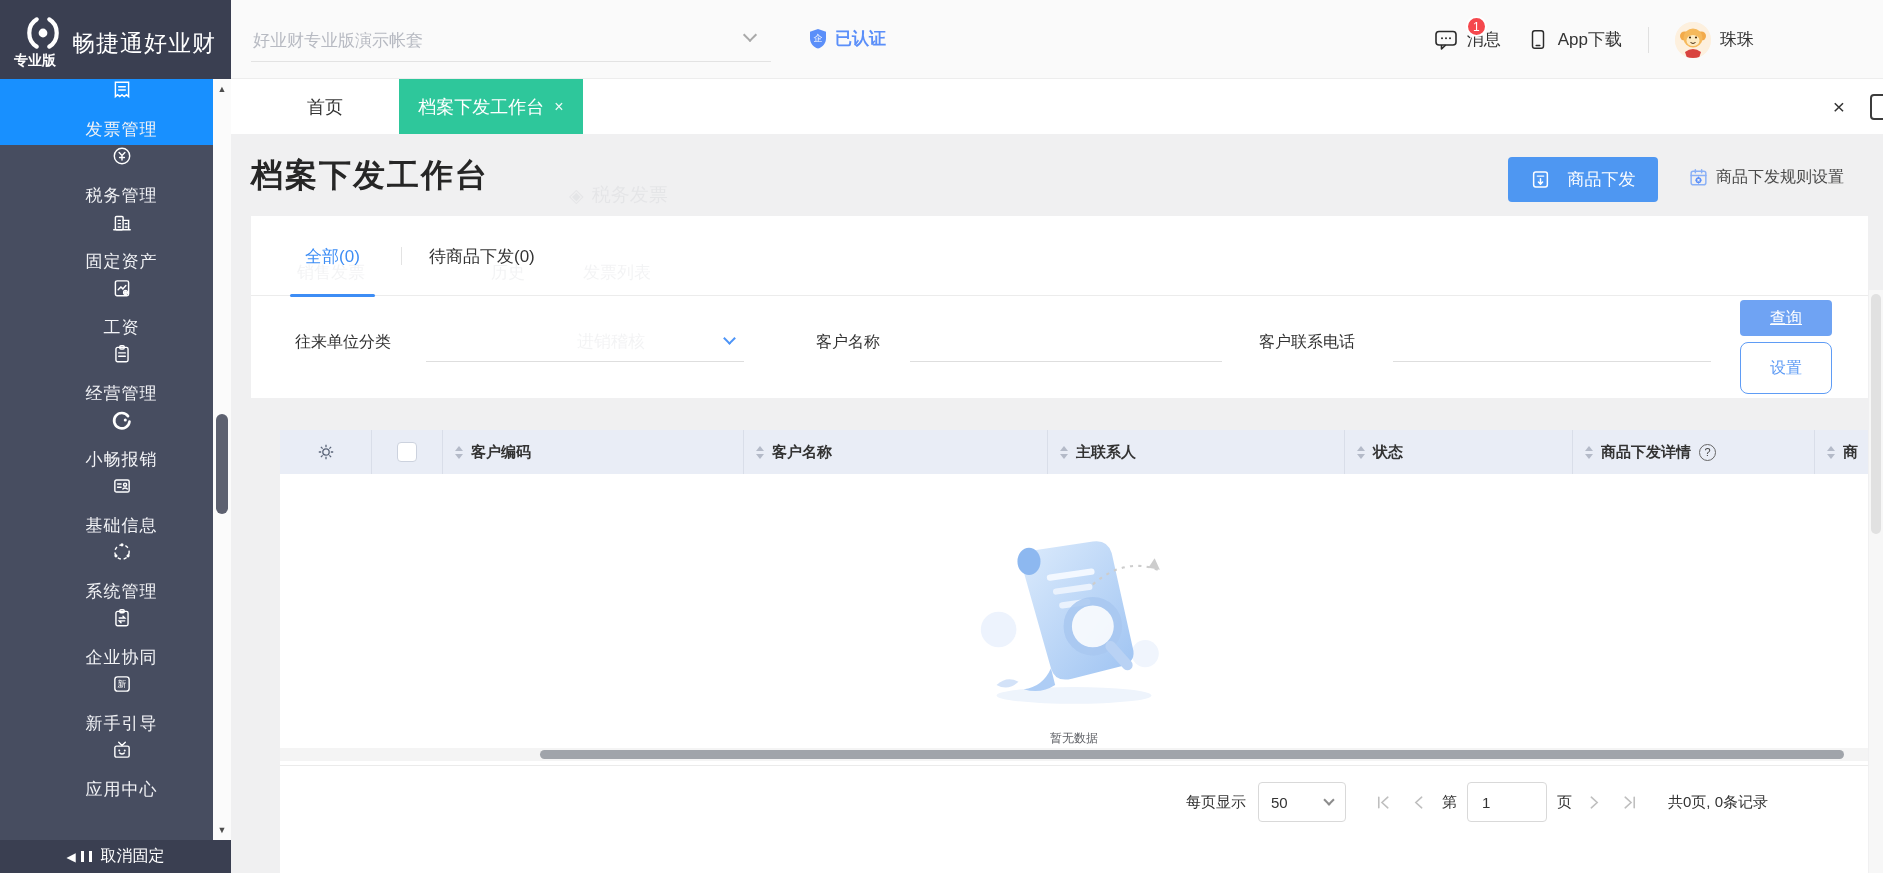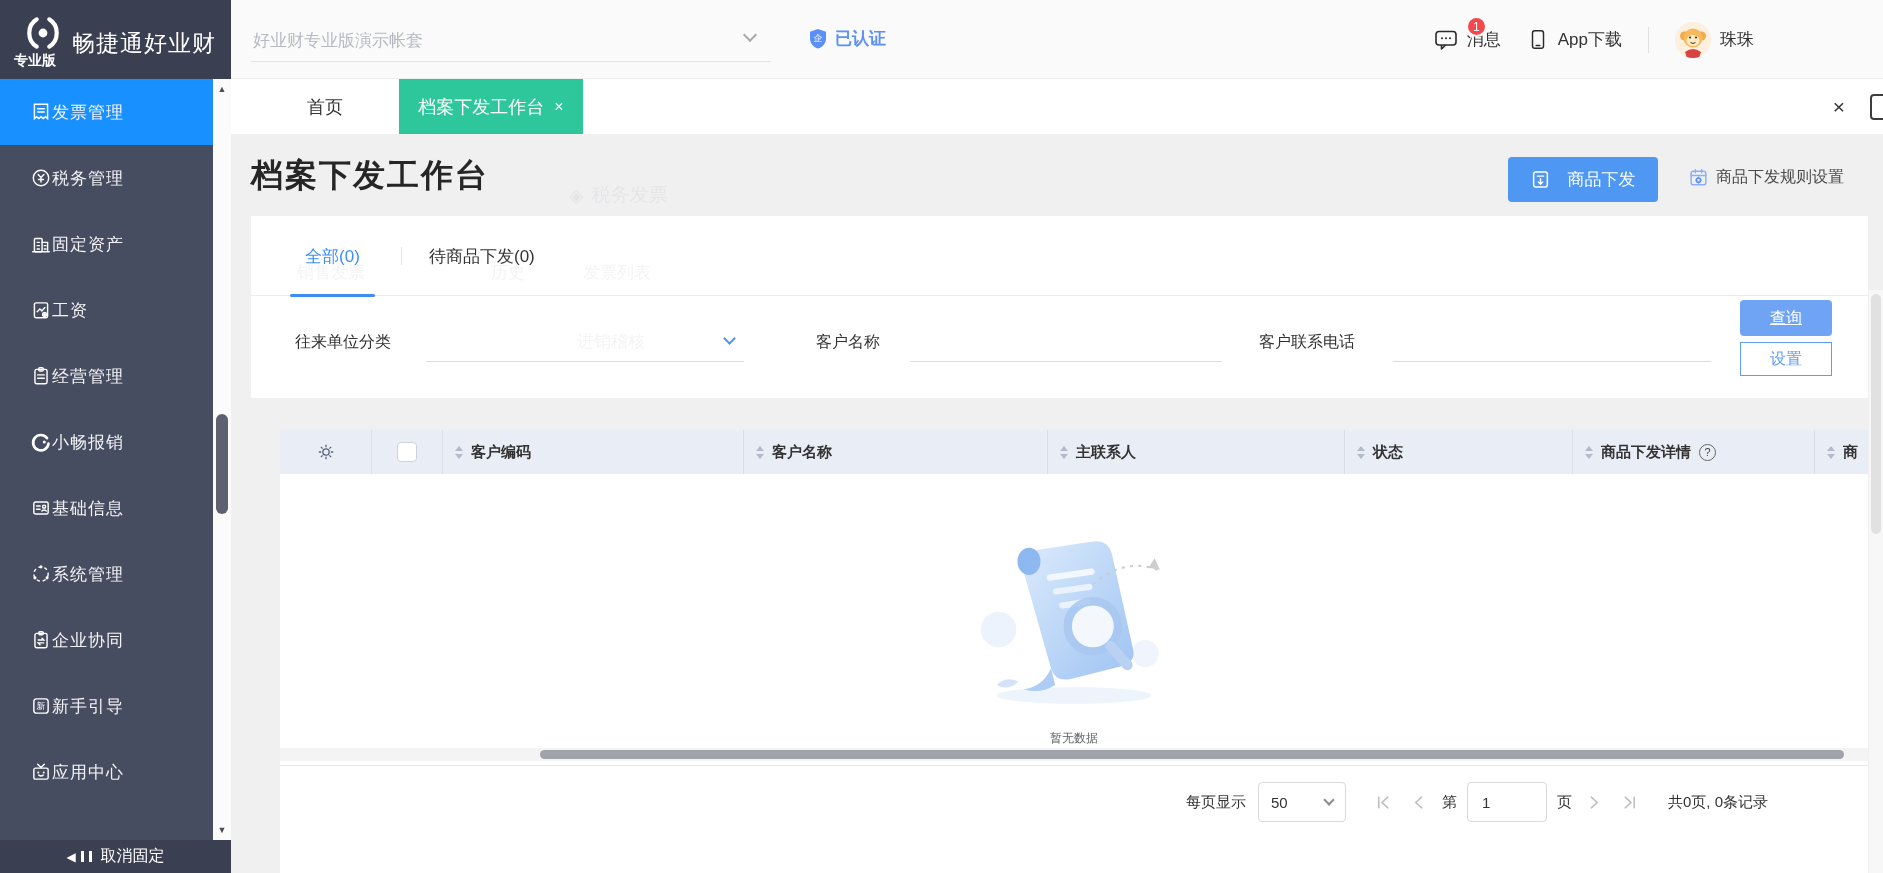--- a/index.html
+++ b/index.html
@@ -7,21 +7,21 @@
     font-family:"Liberation Sans","DejaVu Sans",sans-serif; background:#f0f0f1; }
   #app { position:relative; width:1883px; height:873px; overflow:hidden; }
 
   
   .sidebar { position:absolute; left:0; top:0; width:231px; height:873px; background:#474d60; }
   .logo-block { position:absolute; left:0; top:0; width:231px; height:79px; background:#3a3f51; }
   .logo-ic { position:absolute; left:20px; top:10px; }
   .brand { position:absolute; left:72px; top:28px; color:#fff; font-size:23px; letter-spacing:1px; }
   .edition { position:absolute; left:14px; top:52px; color:#fff; font-size:14px; font-weight:bold;font-family:Liberation Serif, serif; }
   .menu { position:absolute; left:0; top:79px; width:213px; height:761px; }
-  .side-item { position:relative; height:66px; display:flex; align-items:center; padding-left:30px; cursor:pointer; }
+  .side-item { position:relative; height:66px; display:flex; align-items:center; padding-left:30px; gap:17px; cursor:pointer;flex-direction:column; }
   .side-item.active { background:#1890ff; }
   .side-item .lbl { color:#f2f3f6; font-size:17px; letter-spacing:1px; }
   .side-ic { width:22px; height:22px; display:flex; align-items:center; justify-content:center; }
   .side-scroll { position:absolute; left:213px; top:79px; width:18px; height:761px; background:#fbfbfb; }
   .sb-arrow { position:absolute; left:0; width:18px; text-align:center; color:#4d4d4d; font-size:9px; cursor:pointer; }
   .sb-thumb { position:absolute; left:3px; top:335px; width:12px; height:100px; background:#5d6170; border-radius:6px; cursor:pointer; }
   .side-footer { position:absolute; left:0; top:840px; width:231px; height:33px; background:#3a3f51;
     display:flex; align-items:center; justify-content:center; gap:5px; color:#fff; cursor:pointer; }
   .side-footer .tri { font-size:12px; line-height:1; }
   .side-footer .bar { width:3px; height:11px; background:#fff; display:inline-block; }
@@ -67,21 +67,21 @@
   .ftab { position:absolute; top:0; height:80px; display:flex; align-items:center; font-size:17px; cursor:pointer; }
   .ftab-all { left:39px; width:85px; justify-content:center; color:#3d8df5; }
   .ftab-all::after { content:""; position:absolute; left:0; bottom:-1px; width:100%; height:3px; background:#3d8df5; border-radius:2px; }
   .ftab-div { position:absolute; left:150px; top:31px; width:1px; height:18px; background:#e3e3e3; }
   .ftab-pending { left:178px; color:#333; }
   .filters { position:relative; height:101px; }
   .flabel { position:absolute; top:36px; font-size:16px; color:#333; }
   .ffield { position:absolute; top:18px; height:48px; border-bottom:1px solid #dedede; cursor:text; }
   .ffield .chev-blue { position:absolute; right:10px; top:20px; width:9px; height:9px; border-right:2px solid #4d94f7; border-bottom:2px solid #4d94f7; transform:rotate(45deg); }
   .btn-query { position:absolute; left:1489px; top:4px; width:92px; height:36px; background:#6fa3f3; color:#fff; font-size:16px; border:none; border-radius:4px; cursor:pointer;text-decoration:underline; }
-  .btn-set { position:absolute; left:1489px; top:46px; width:92px; height:34px; background:#fff; color:#5f9cf5; font-size:16px; border:1px solid #5f9cf5; border-radius:0; cursor:pointer; }
+  .btn-set { position:absolute; left:1489px; top:46px; width:92px; height:52px; background:#fff; color:#5f9cf5; font-size:16px; border:1px solid #5f9cf5; border-radius:8px; cursor:pointer; }
 
   .card2 { position:absolute; left:49px; top:296px; width:1588px; height:443px; background:#fff; }
   .thead { display:flex; height:44px; background:#e9edf6; overflow:hidden; }
   .th { display:flex; align-items:center; gap:8px; padding-left:12px; border-right:1px solid #d9dee9; font-size:15px; font-weight:bold; color:#333; flex:none; cursor:pointer; }
   .th.center { justify-content:center; padding-left:0; }
   .caret { display:flex; flex-direction:column; gap:3px; }
   .caret i { width:0; height:0; border-left:4px solid transparent; border-right:4px solid transparent; }
   .caret .up { border-bottom:5px solid #b4bac8; }
   .caret .dn { border-top:5px solid #b4bac8; }
   .cbx { width:20px; height:20px; background:#fff; border:1px solid #ccd2de; border-radius:4px; cursor:pointer; }

